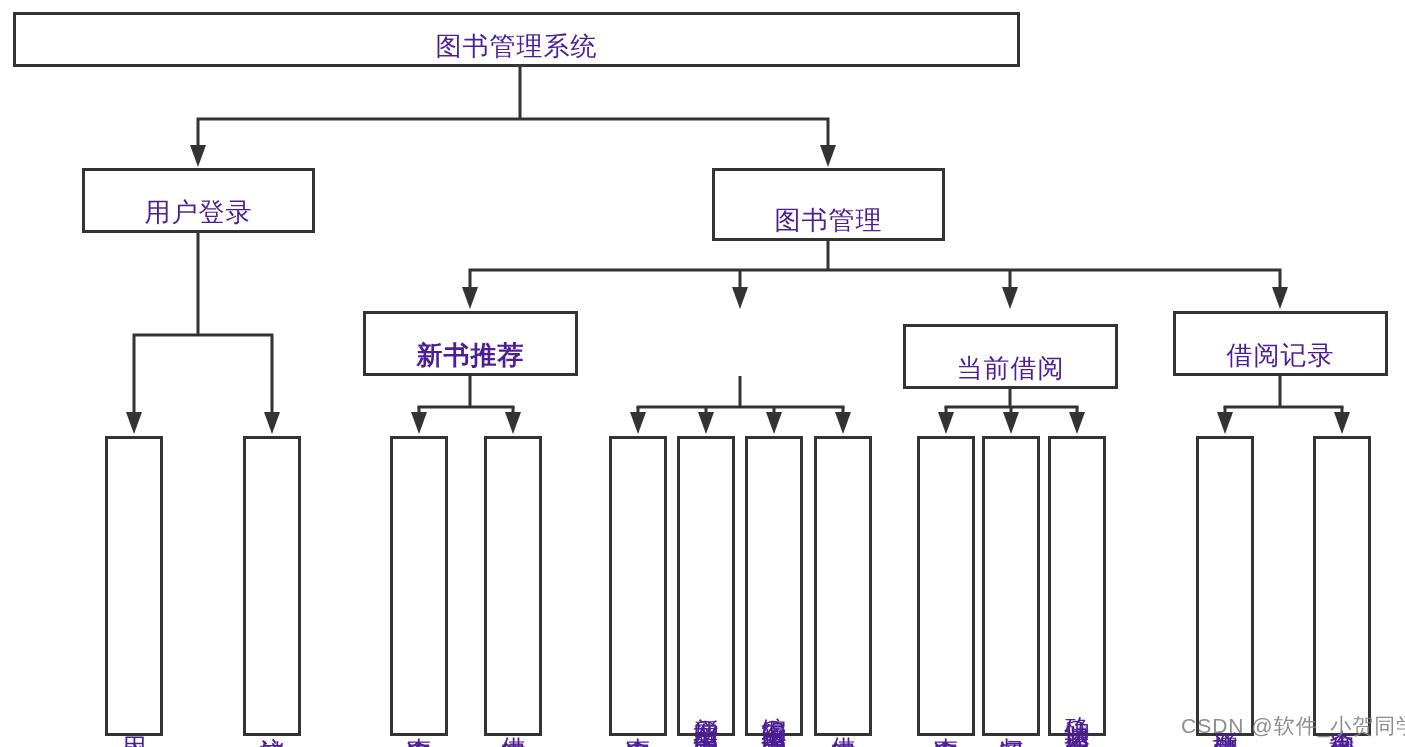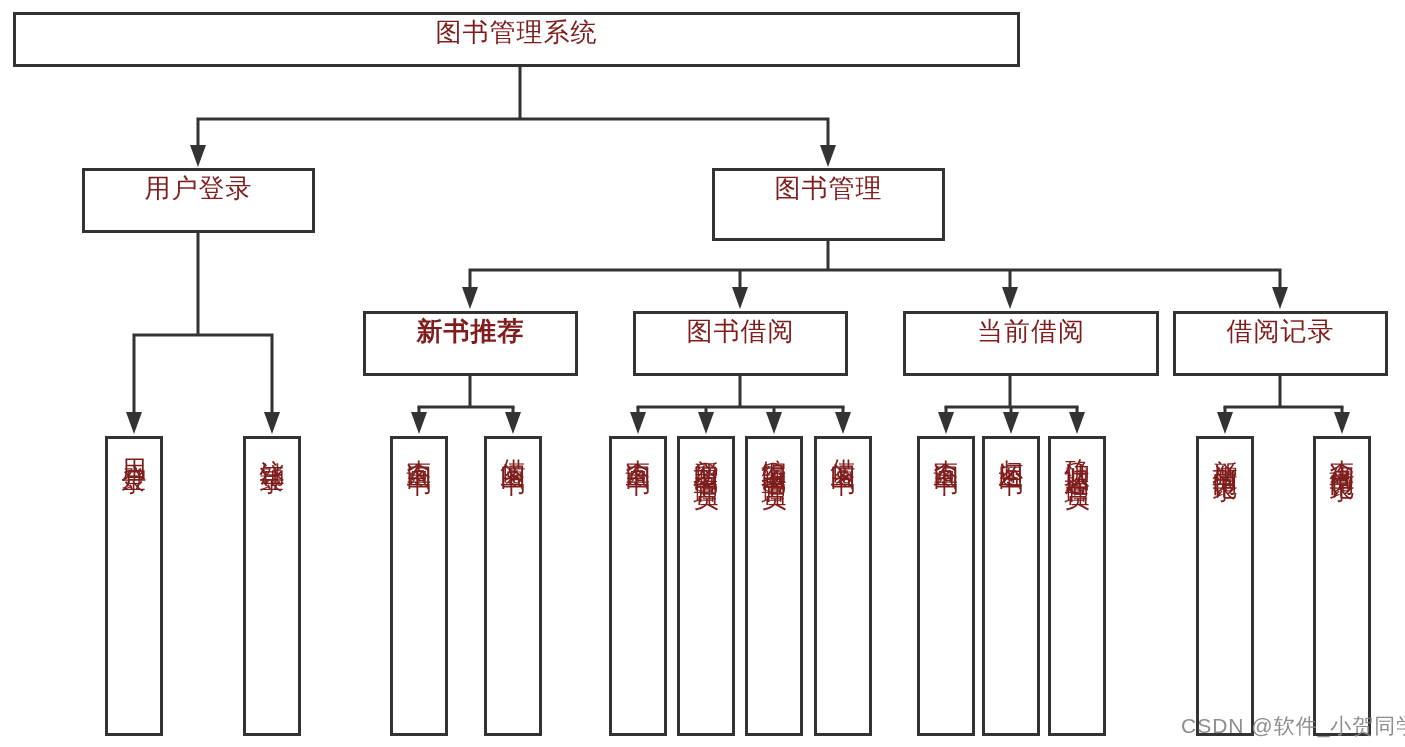--- a/index.html
+++ b/index.html
@@ -16,23 +16,23 @@
     left: 0; top: 0;
     width: 1405px; height: 747px;
     pointer-events: none;
   }
   .node {
     position: absolute;
     box-sizing: border-box;
     border: 3px solid #333333;
     background: #ffffff;
     display: flex;
-    align-items: flex-start;
+    align-items: flex-end;
     justify-content: center;
-    color: #7f1d1d;
+    color: #4c1d95;
   }
   .hnode { font-size: 26px; letter-spacing: 1px; }
   .vnode { top: 436px; width: 58px; height: 300px; }
   .vnode .label {
     writing-mode: vertical-rl;
     text-orientation: mixed;
     font-size: 25px;
     letter-spacing: 4px;
     line-height: 1;
     white-space: nowrap;
@@ -98,24 +98,21 @@
   <div class="node hnode" style="left:82px; top:168px; width:233px; height:65px;">
     <span class="label">用户登录</span>
   </div>
   <div class="node hnode" style="left:712px; top:168px; width:233px; height:73px;">
     <span class="label">图书管理</span>
   </div>
 
   <div class="node hnode" style="left:363px; top:311px; width:215px; height:65px;font-weight:bold;">
     <span class="label">新书推荐</span>
   </div>
-  <div class="node hnode" style="left:633px; top:311px; width:215px; height:65px;">
-    <span class="label">图书借阅</span>
-  </div>
-  <div class="node hnode" style="left:903px; top:311px; width:256px; height:65px;">
+  <div class="node hnode" style="left:903px; top:324px; width:215px; height:65px;">
     <span class="label">当前借阅</span>
   </div>
   <div class="node hnode" style="left:1173px; top:311px; width:215px; height:65px;">
     <span class="label">借阅记录</span>
   </div>
 
   <div class="node vnode" style="left:105px;">
     <span class="label">用户登录</span>
   </div>
   <div class="node vnode" style="left:243px;">

